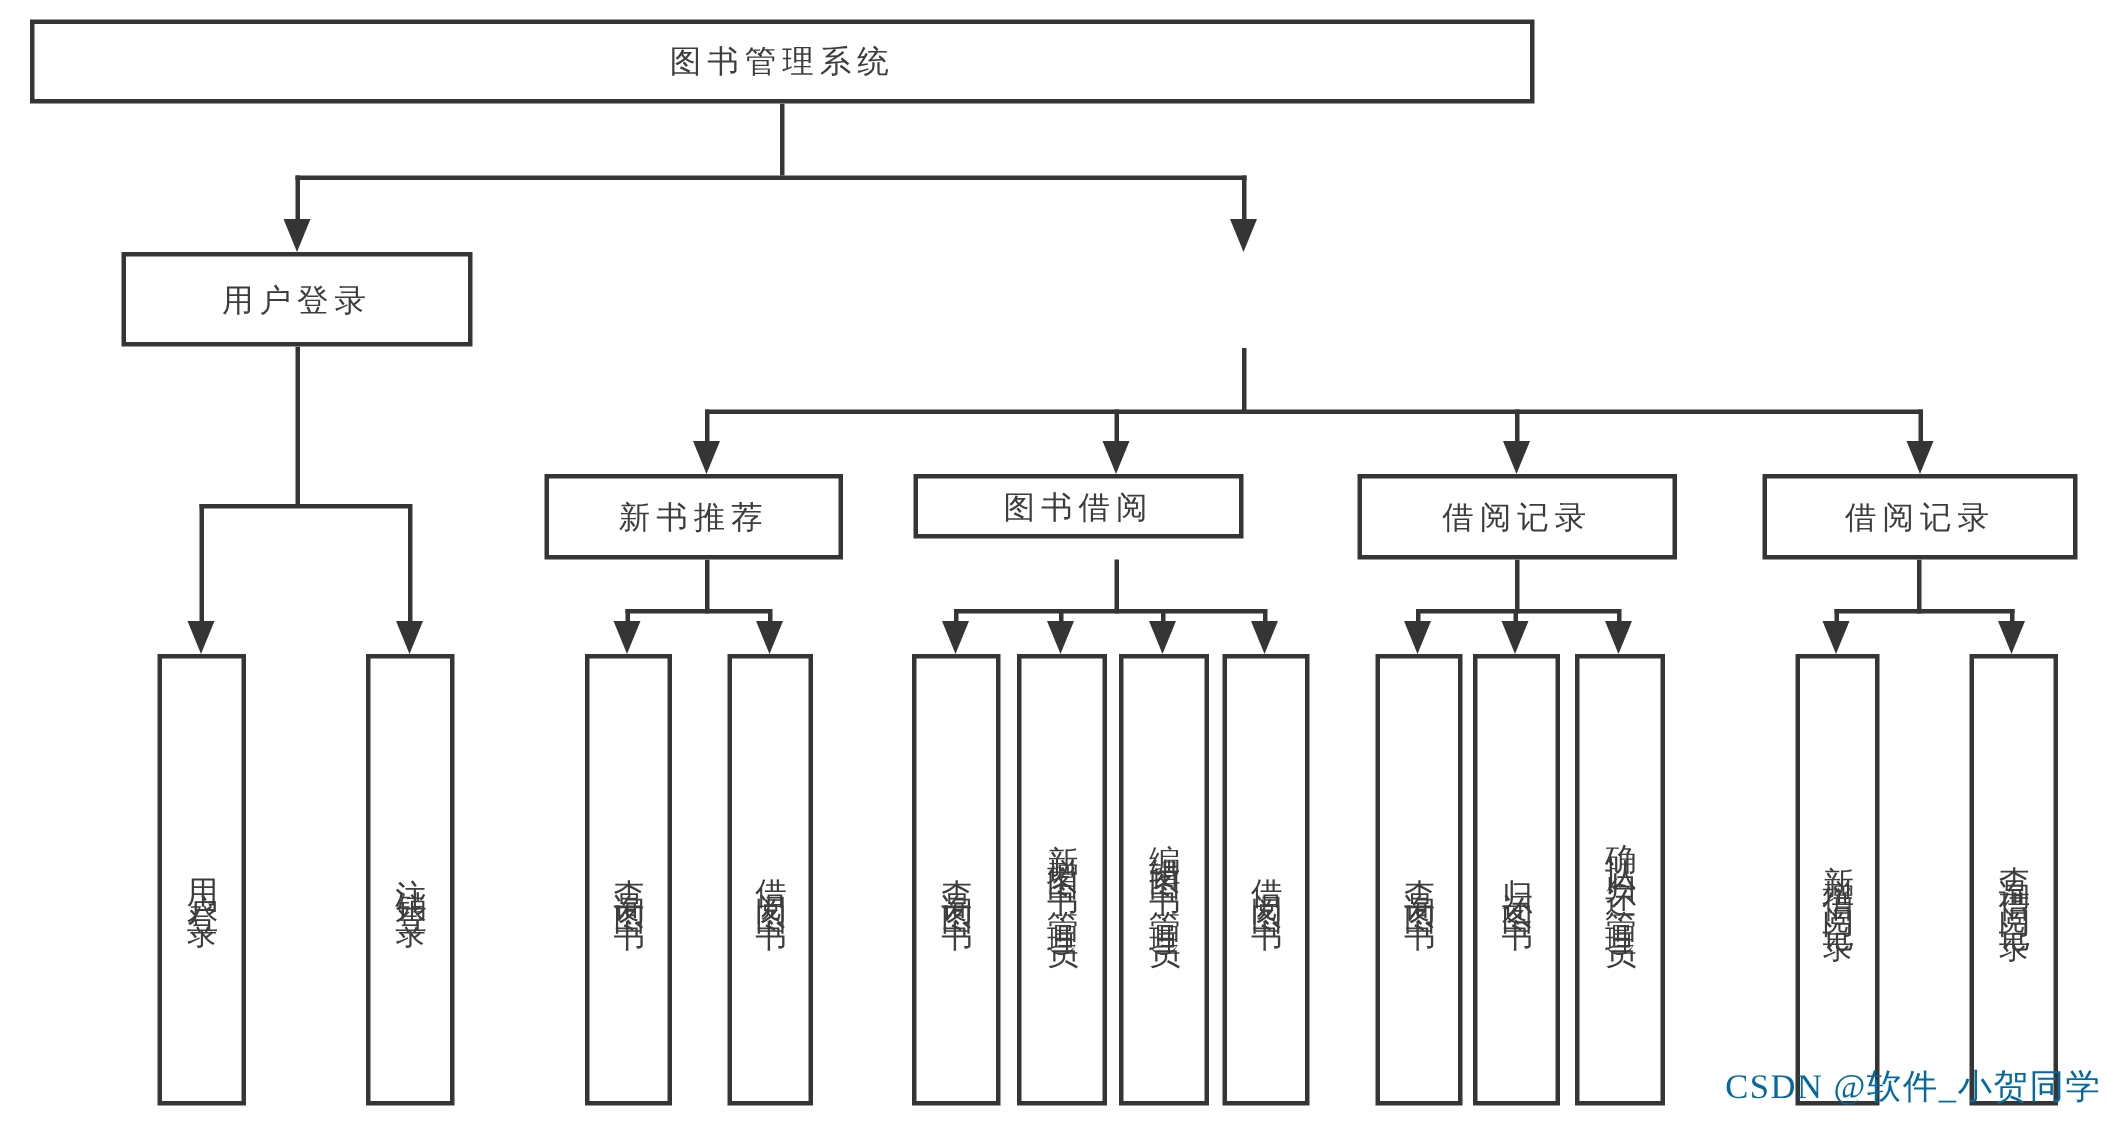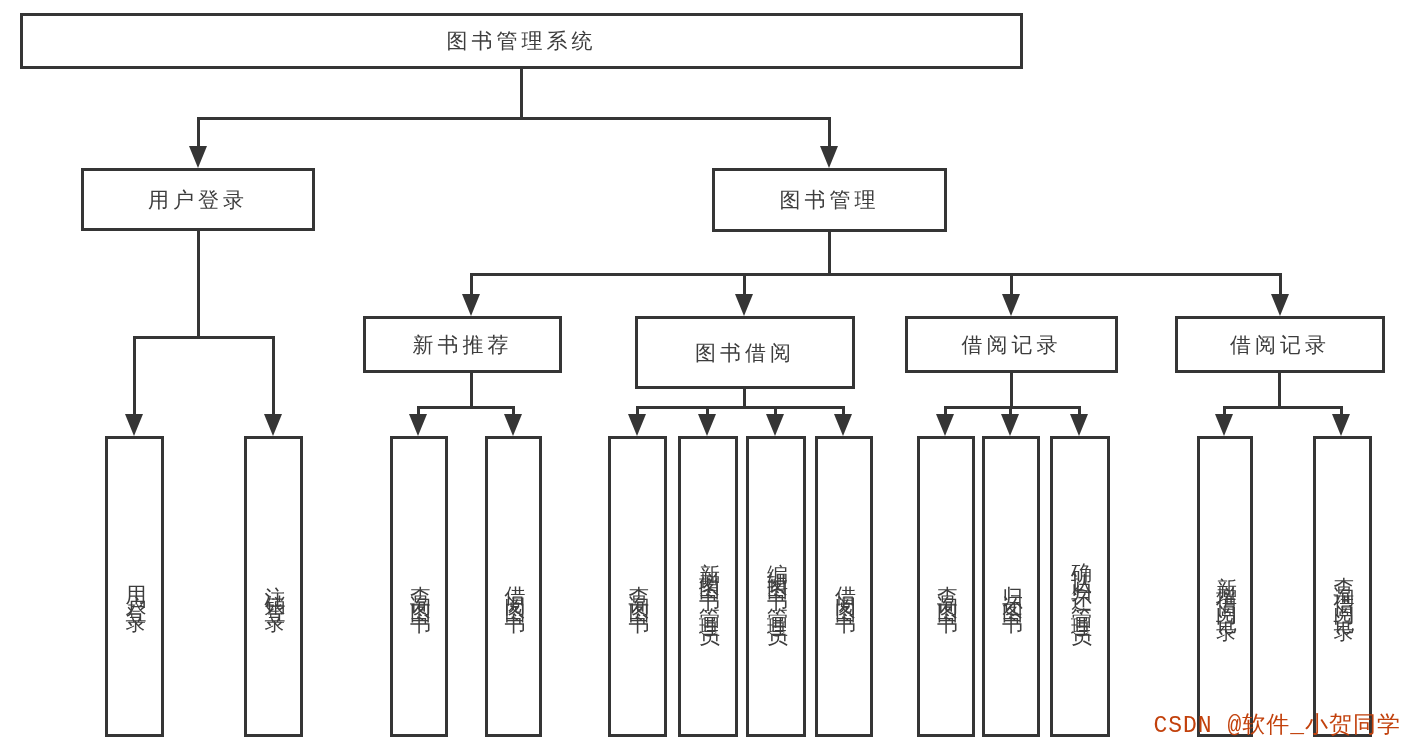--- a/index.html
+++ b/index.html
@@ -1,21 +1,21 @@
 <!DOCTYPE html>
 <html><head>
 <meta charset="utf-8">
 <style>
   html, body { margin: 0; padding: 0; background: #ffffff; }
   .canvas {
     position: relative;
     width: 1405px;
     height: 747px;
     background: #ffffff;
-    font-family: Liberation Mono, monospace;
+    font-family: Liberation Serif, serif;
     overflow: hidden;
   }
   .node {
     position: absolute;
     box-sizing: border-box;
     border: 3px solid #353535;
     background: #ffffff;
     display: flex;
     align-items: center;
     justify-content: center;
@@ -40,21 +40,21 @@
     width: 0; height: 0;
     border-left: 9px solid transparent;
     border-right: 9px solid transparent;
     border-top: 22px solid #353535;
   }
   .watermark {
     position: absolute;
     right: 4px;
     top: 709px;
     font-size: 23px;
-    color: #c2410c;
+    color: #0369a1;
     letter-spacing: 1px;
     white-space: nowrap;
   }
 </style>
 </head>
 <body>
 
 <div class="canvas">
 
   <div class="vl" style="left:520px;top:69px;height:48px"></div>
@@ -117,29 +117,26 @@
   <div class="ah" style="left:1332px;top:414px"></div>
 
   <div class="node hnode" style="left:20px;top:13px;width:1003px;height:56px">
     <span>图书管理系统</span>
   </div>
 
   <div class="node hnode" style="left:81px;top:168px;width:234px;height:63px">
     <span>用户登录</span>
   </div>
 
-  <div class="node hnode" style="left:712px;top:168px;width:235px;height:64px">
-    <span>图书管理</span>
-  </div>
 
   <div class="node hnode" style="left:363px;top:316px;width:199px;height:57px">
     <span>新书推荐</span>
   </div>
 
-  <div class="node hnode" style="left:635px;top:316px;width:220px;height:73px">
+  <div class="node hnode" style="left:609px;top:316px;width:220px;height:43px">
     <span>图书借阅</span>
   </div>
 
   <div class="node hnode" style="left:905px;top:316px;width:213px;height:57px">
     <span>借阅记录</span>
   </div>
 
   <div class="node hnode" style="left:1175px;top:316px;width:210px;height:57px">
     <span>借阅记录</span>
   </div>

